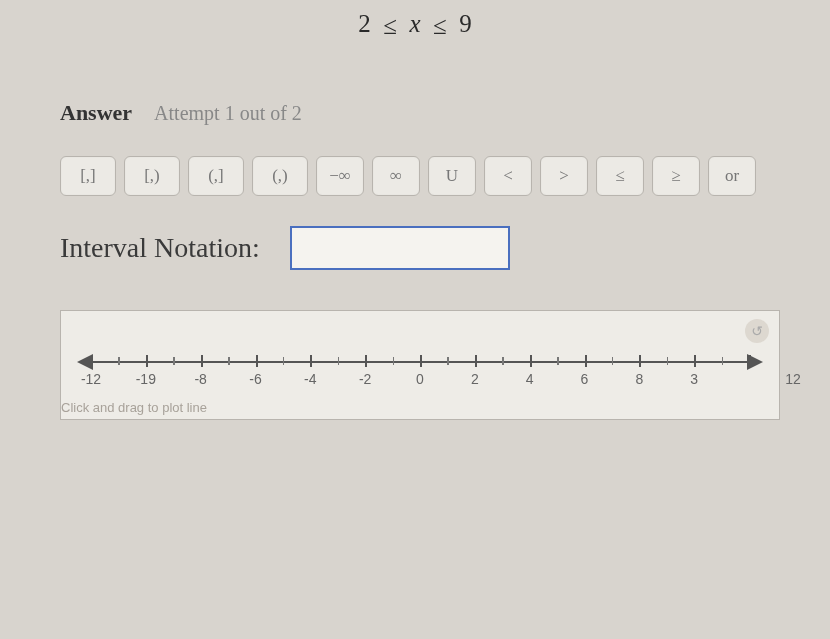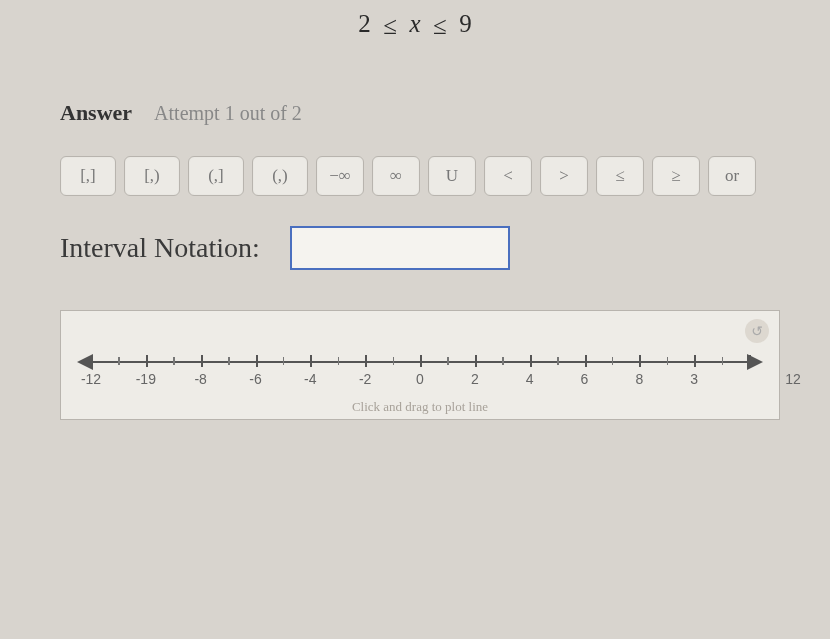--- a/index.html
+++ b/index.html
@@ -157,24 +157,24 @@
     top: 10px;
     font-size: 14px;
     color: #666;
     transform: translateX(-50%);
     font-family: Arial, sans-serif;
   }
   .nl-hint {
     position: absolute;
     bottom: 4px;
     width: 100%;
-    text-align: center;
+    text-align: left;
     font-size: 13px;
     color: #a8a29a;
-    font-family: Liberation Serif, serif;
+    font-family: Liberation Sans, sans-serif;
   }
 </style>
 </head>
 <body>
 
 <div class="page">
 
   <div class="math-expr">
     <span>2</span>
     <span class="leq">&nbsp;≤&nbsp;</span>

